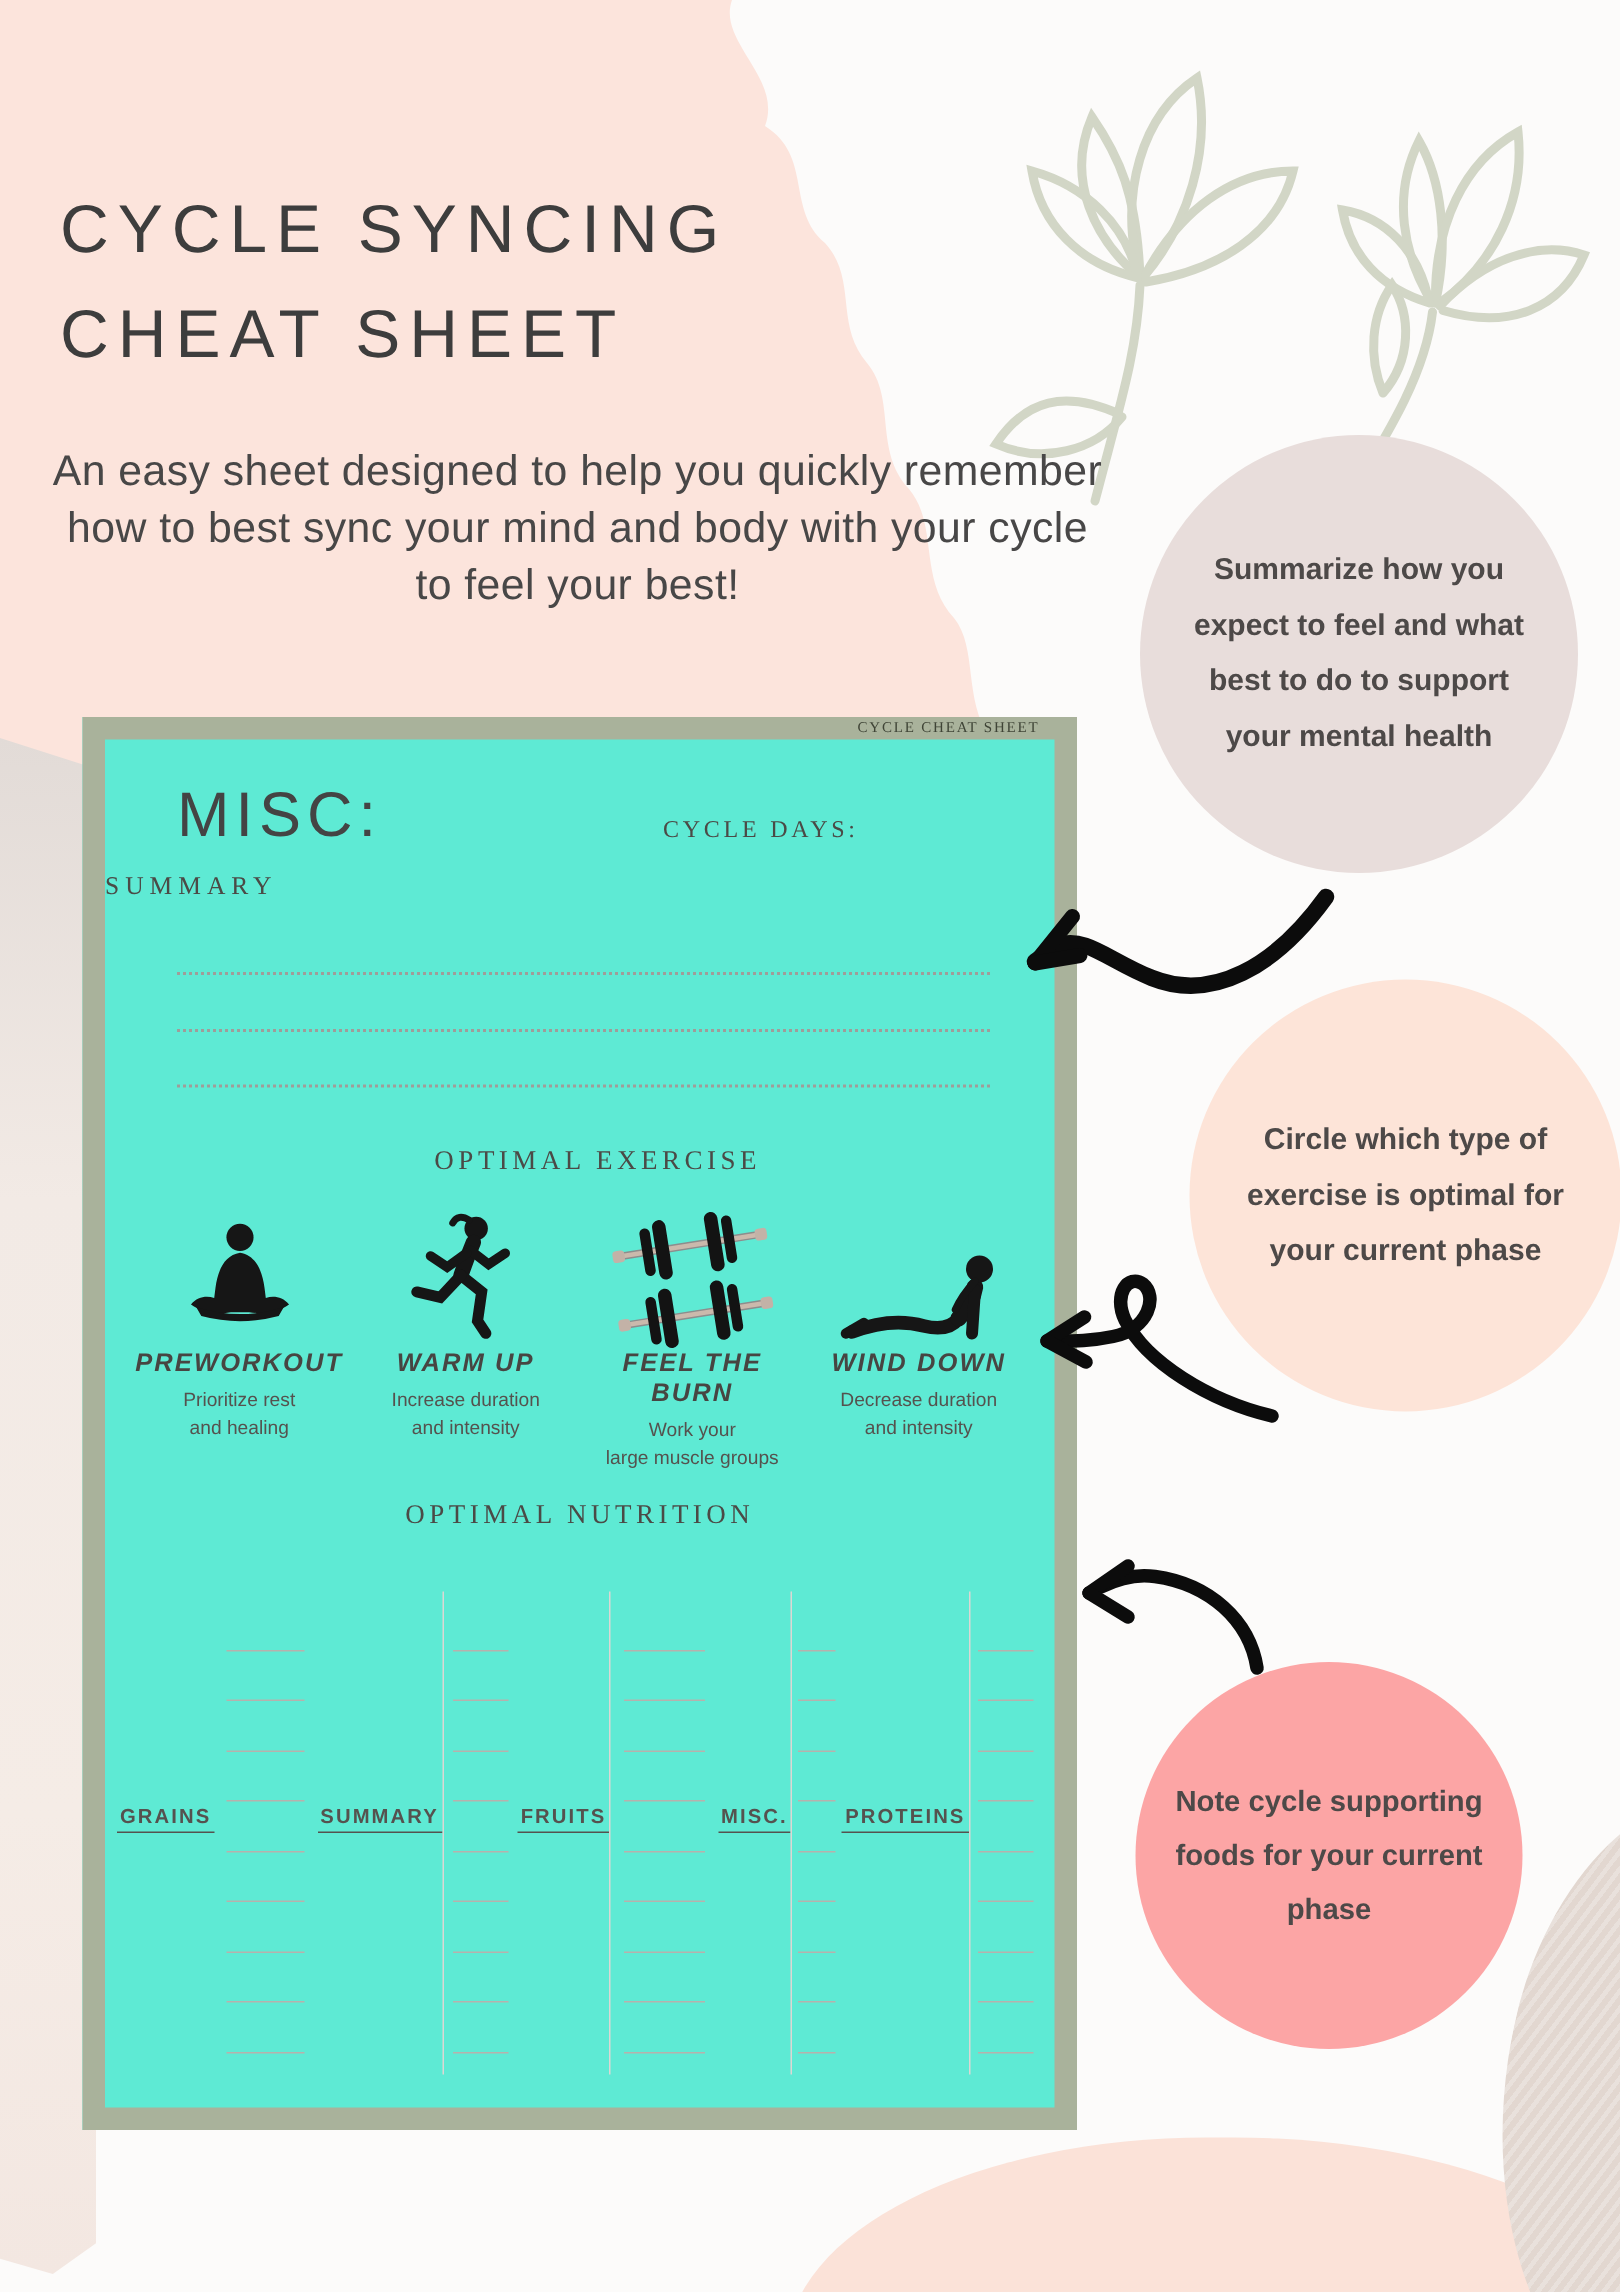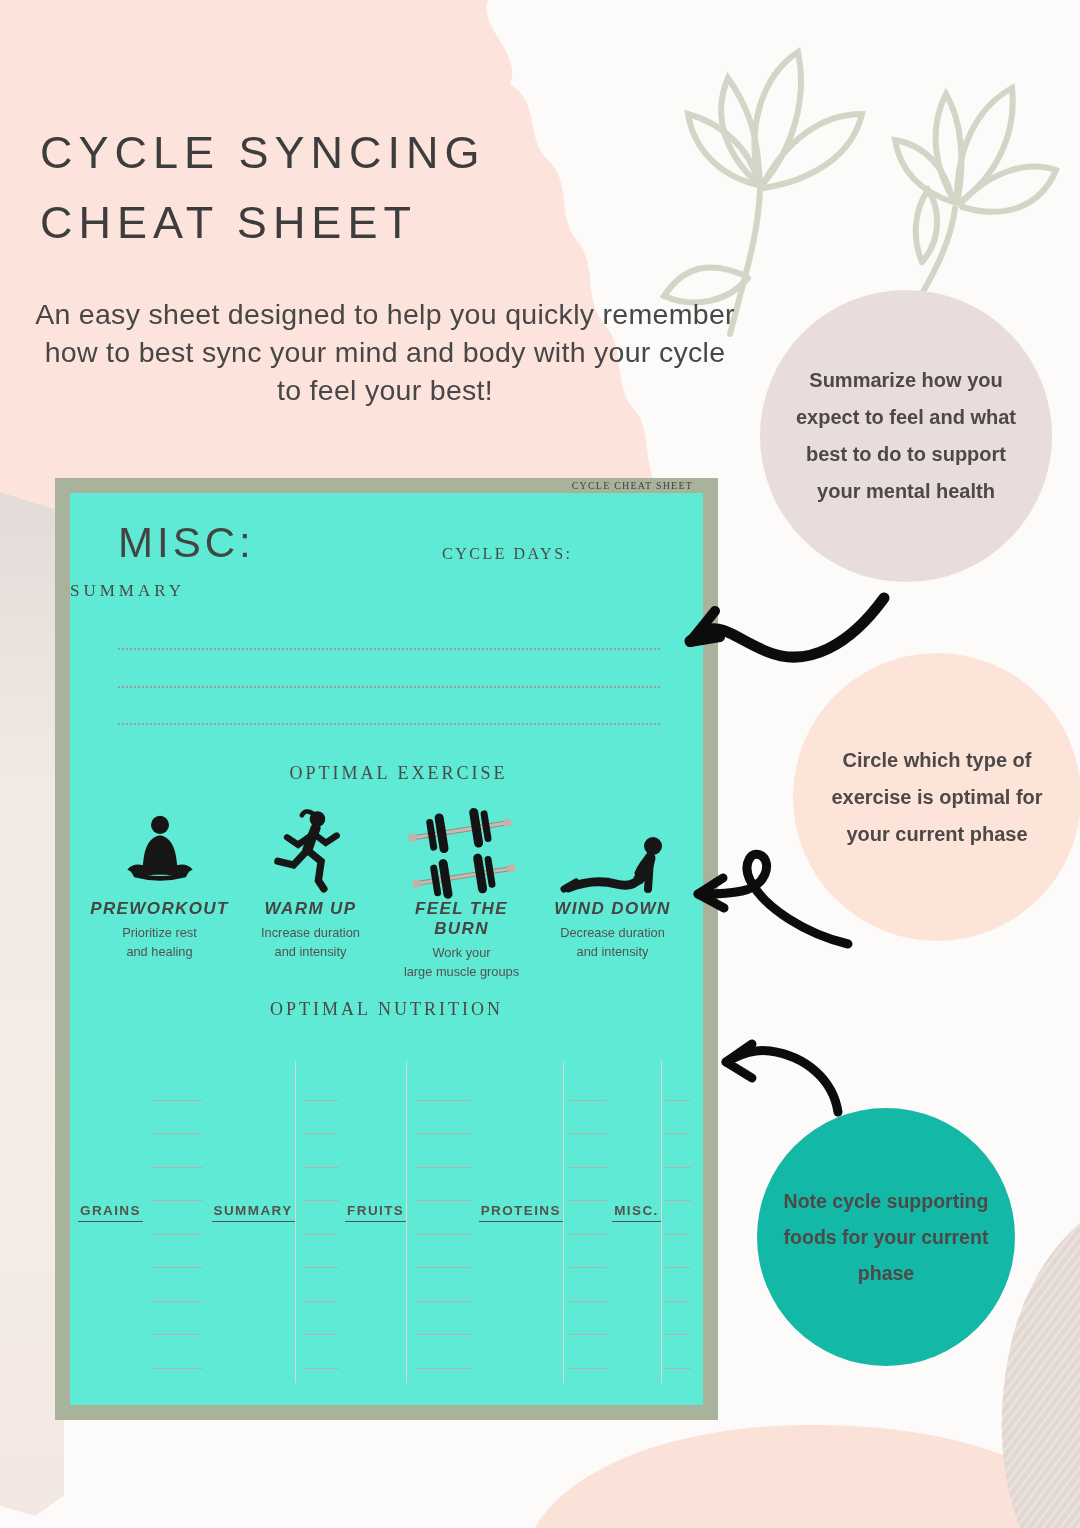--- a/index.html
+++ b/index.html
@@ -41,21 +41,21 @@
 
   
   .bubble{
     position:absolute;z-index:3;border-radius:50%;
     display:flex;align-items:center;justify-content:center;text-align:center;
     font-weight:bold;color:#4d4948;
   }
   .bubble-inner{width:82%;}
   .bubble1{left:760px;top:290px;width:292px;height:292px;background:#e8dddb;font-size:20px;line-height:1.85;}
   .bubble2{left:793px;top:653px;width:288px;height:288px;background:#fde4d8;font-size:20px;line-height:1.85;}
-  .bubble3{left:757px;top:1108px;width:258px;height:258px;background:#14b8a6;font-size:19.5px;line-height:1.85;}
+  .bubble3{left:757px;top:1108px;width:258px;height:258px;background:#fca5a5;font-size:19.5px;line-height:1.85;}
 
   
   .arrows{left:0;top:0;z-index:4;}
 
   
   .sheet{
     position:absolute;left:55px;top:478px;width:663px;height:942px;z-index:2;
     background:#5eead4;border:15px solid #a9b29b;box-sizing:border-box;
   }
   .sheet-corner{
@@ -313,46 +313,46 @@
               <div class="nut-line"></div>
               <div class="nut-line"></div>
               <div class="nut-line"></div>
               <div class="nut-line"></div>
               <div class="nut-line"></div>
               <div class="nut-line"></div>
               <div class="nut-line"></div>
               <div class="nut-line"></div>
             </div>
         </div>
+        <div class="nut-col narrow">
+          <div class="nut-header">MISC.</div>
+          <div class="nut-lines">
+              <div class="nut-line"></div>
+              <div class="nut-line"></div>
+              <div class="nut-line"></div>
+              <div class="nut-line"></div>
+              <div class="nut-line"></div>
+              <div class="nut-line"></div>
+              <div class="nut-line"></div>
+              <div class="nut-line"></div>
+              <div class="nut-line"></div>
+            </div>
+        </div>
         <div class="nut-col">
           <div class="nut-header">PROTEINS</div>
           <div class="nut-lines">
               <div class="nut-line"></div>
               <div class="nut-line"></div>
               <div class="nut-line"></div>
               <div class="nut-line"></div>
               <div class="nut-line"></div>
               <div class="nut-line"></div>
               <div class="nut-line"></div>
               <div class="nut-line"></div>
               <div class="nut-line"></div>
             </div>
         </div>
-        <div class="nut-col narrow">
-          <div class="nut-header">MISC.</div>
-          <div class="nut-lines">
-              <div class="nut-line"></div>
-              <div class="nut-line"></div>
-              <div class="nut-line"></div>
-              <div class="nut-line"></div>
-              <div class="nut-line"></div>
-              <div class="nut-line"></div>
-              <div class="nut-line"></div>
-              <div class="nut-line"></div>
-              <div class="nut-line"></div>
-            </div>
-        </div>
       </div>
 
     </div>
   </div>
 
 </div>
 
 </body></html>

